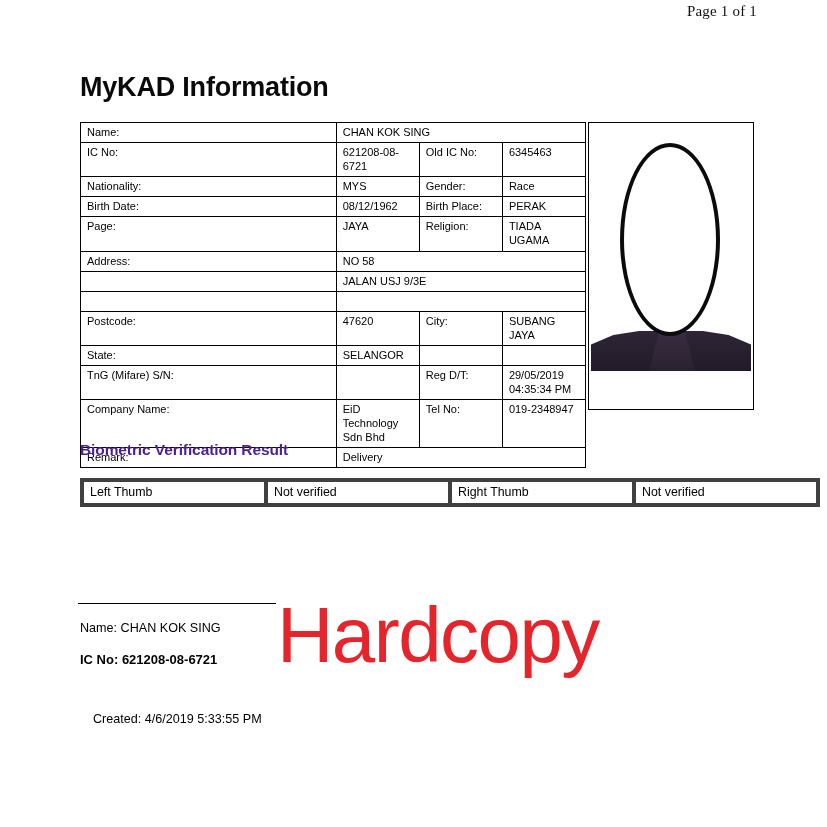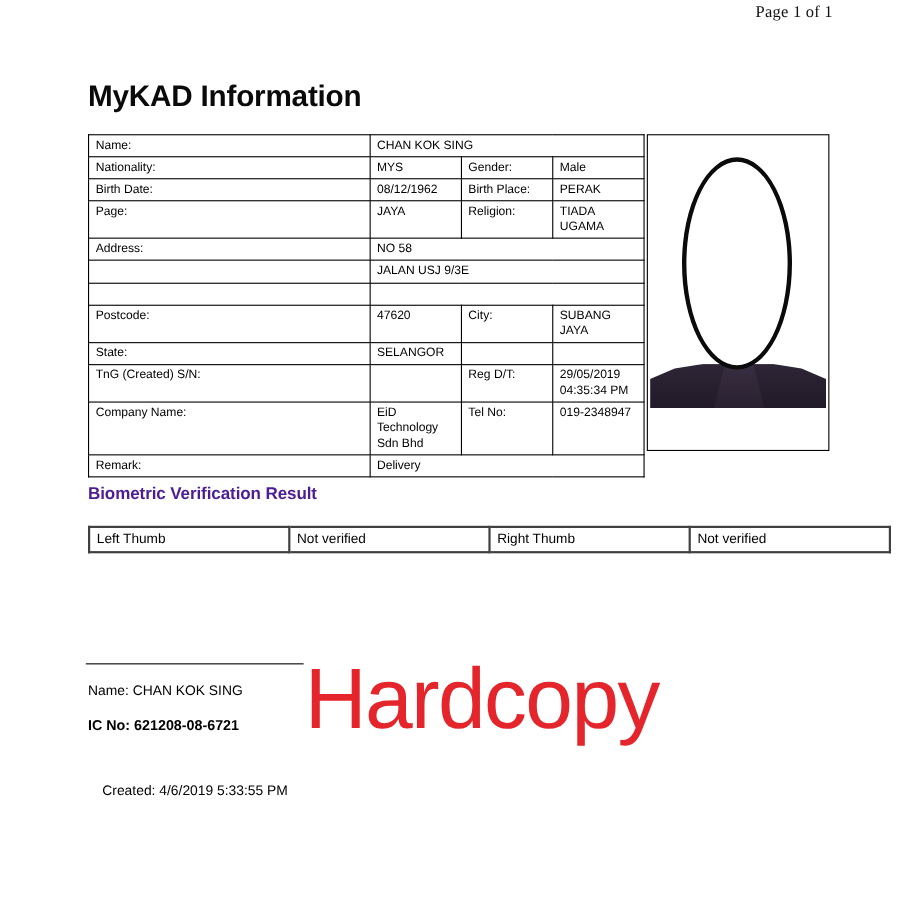--- a/index.html
+++ b/index.html
@@ -124,21 +124,21 @@
   .bio-table {
     position: absolute;
     left: 80px;
     top: 478px;
     width: 672px;
     border-collapse: collapse;
     table-layout: fixed;
     font-size: 12.4px;
   }
   .bio-table td {
-    border: 2px solid #404040;
+    border: 4px solid #404040;
     padding: 2px 6px 3px 6px;
     height: 15px;
     line-height: 1.3;
     vertical-align: top;
   }
   .bio-table td.b1 { width: 168px; }
   .bio-table td.b2 { width: 168px; }
   .bio-table td.b3 { width: 168px; }
   .bio-table td.b4 { width: 168px; }
 
@@ -200,26 +200,32 @@
 <div class="doc-title">MyKAD Information</div>
 
 <table class="info-table">
   <tbody>
 
     <tr>
       <td class="c1">Name:</td>
       <td class="c2" colspan="3">CHAN KOK SING</td>
     </tr>
 
+    <tr>
+      <td class="c1">IC No:</td>
+      <td class="c2">621208-08-6721</td>
+      <td class="c3">Old IC No:</td>
+      <td class="c4">6345463</td>
+    </tr>
 
     <tr>
       <td class="c1">Nationality:</td>
       <td class="c2">MYS</td>
       <td class="c3">Gender:</td>
-      <td class="c4">Male</td>
+      <td class="c4">Race</td>
     </tr>
 
     <tr>
       <td class="c1">Birth Date:</td>
       <td class="c2">08/12/1962</td>
       <td class="c3">Birth Place:</td>
       <td class="c4">PERAK</td>
     </tr>
 
     <tr>
@@ -252,21 +258,21 @@
     </tr>
 
     <tr>
       <td class="c1">State:</td>
       <td class="c2">SELANGOR</td>
       <td class="c3"></td>
       <td class="c4"></td>
     </tr>
 
     <tr>
-      <td class="c1 tall-2">TnG (Created) S/N:</td>
+      <td class="c1 tall-2">TnG (Mifare) S/N:</td>
       <td class="c2 tall-2"></td>
       <td class="c3 tall-2">Reg D/T:</td>
       <td class="c4 tall-2" style="white-space:pre-line;">29/05/2019
 04:35:34 PM</td>
     </tr>
 
     <tr>
       <td class="c1 tall-3">Company Name:</td>
       <td class="c2 tall-3">EiD Technology Sdn Bhd</td>
       <td class="c3 tall-3">Tel No:</td>

